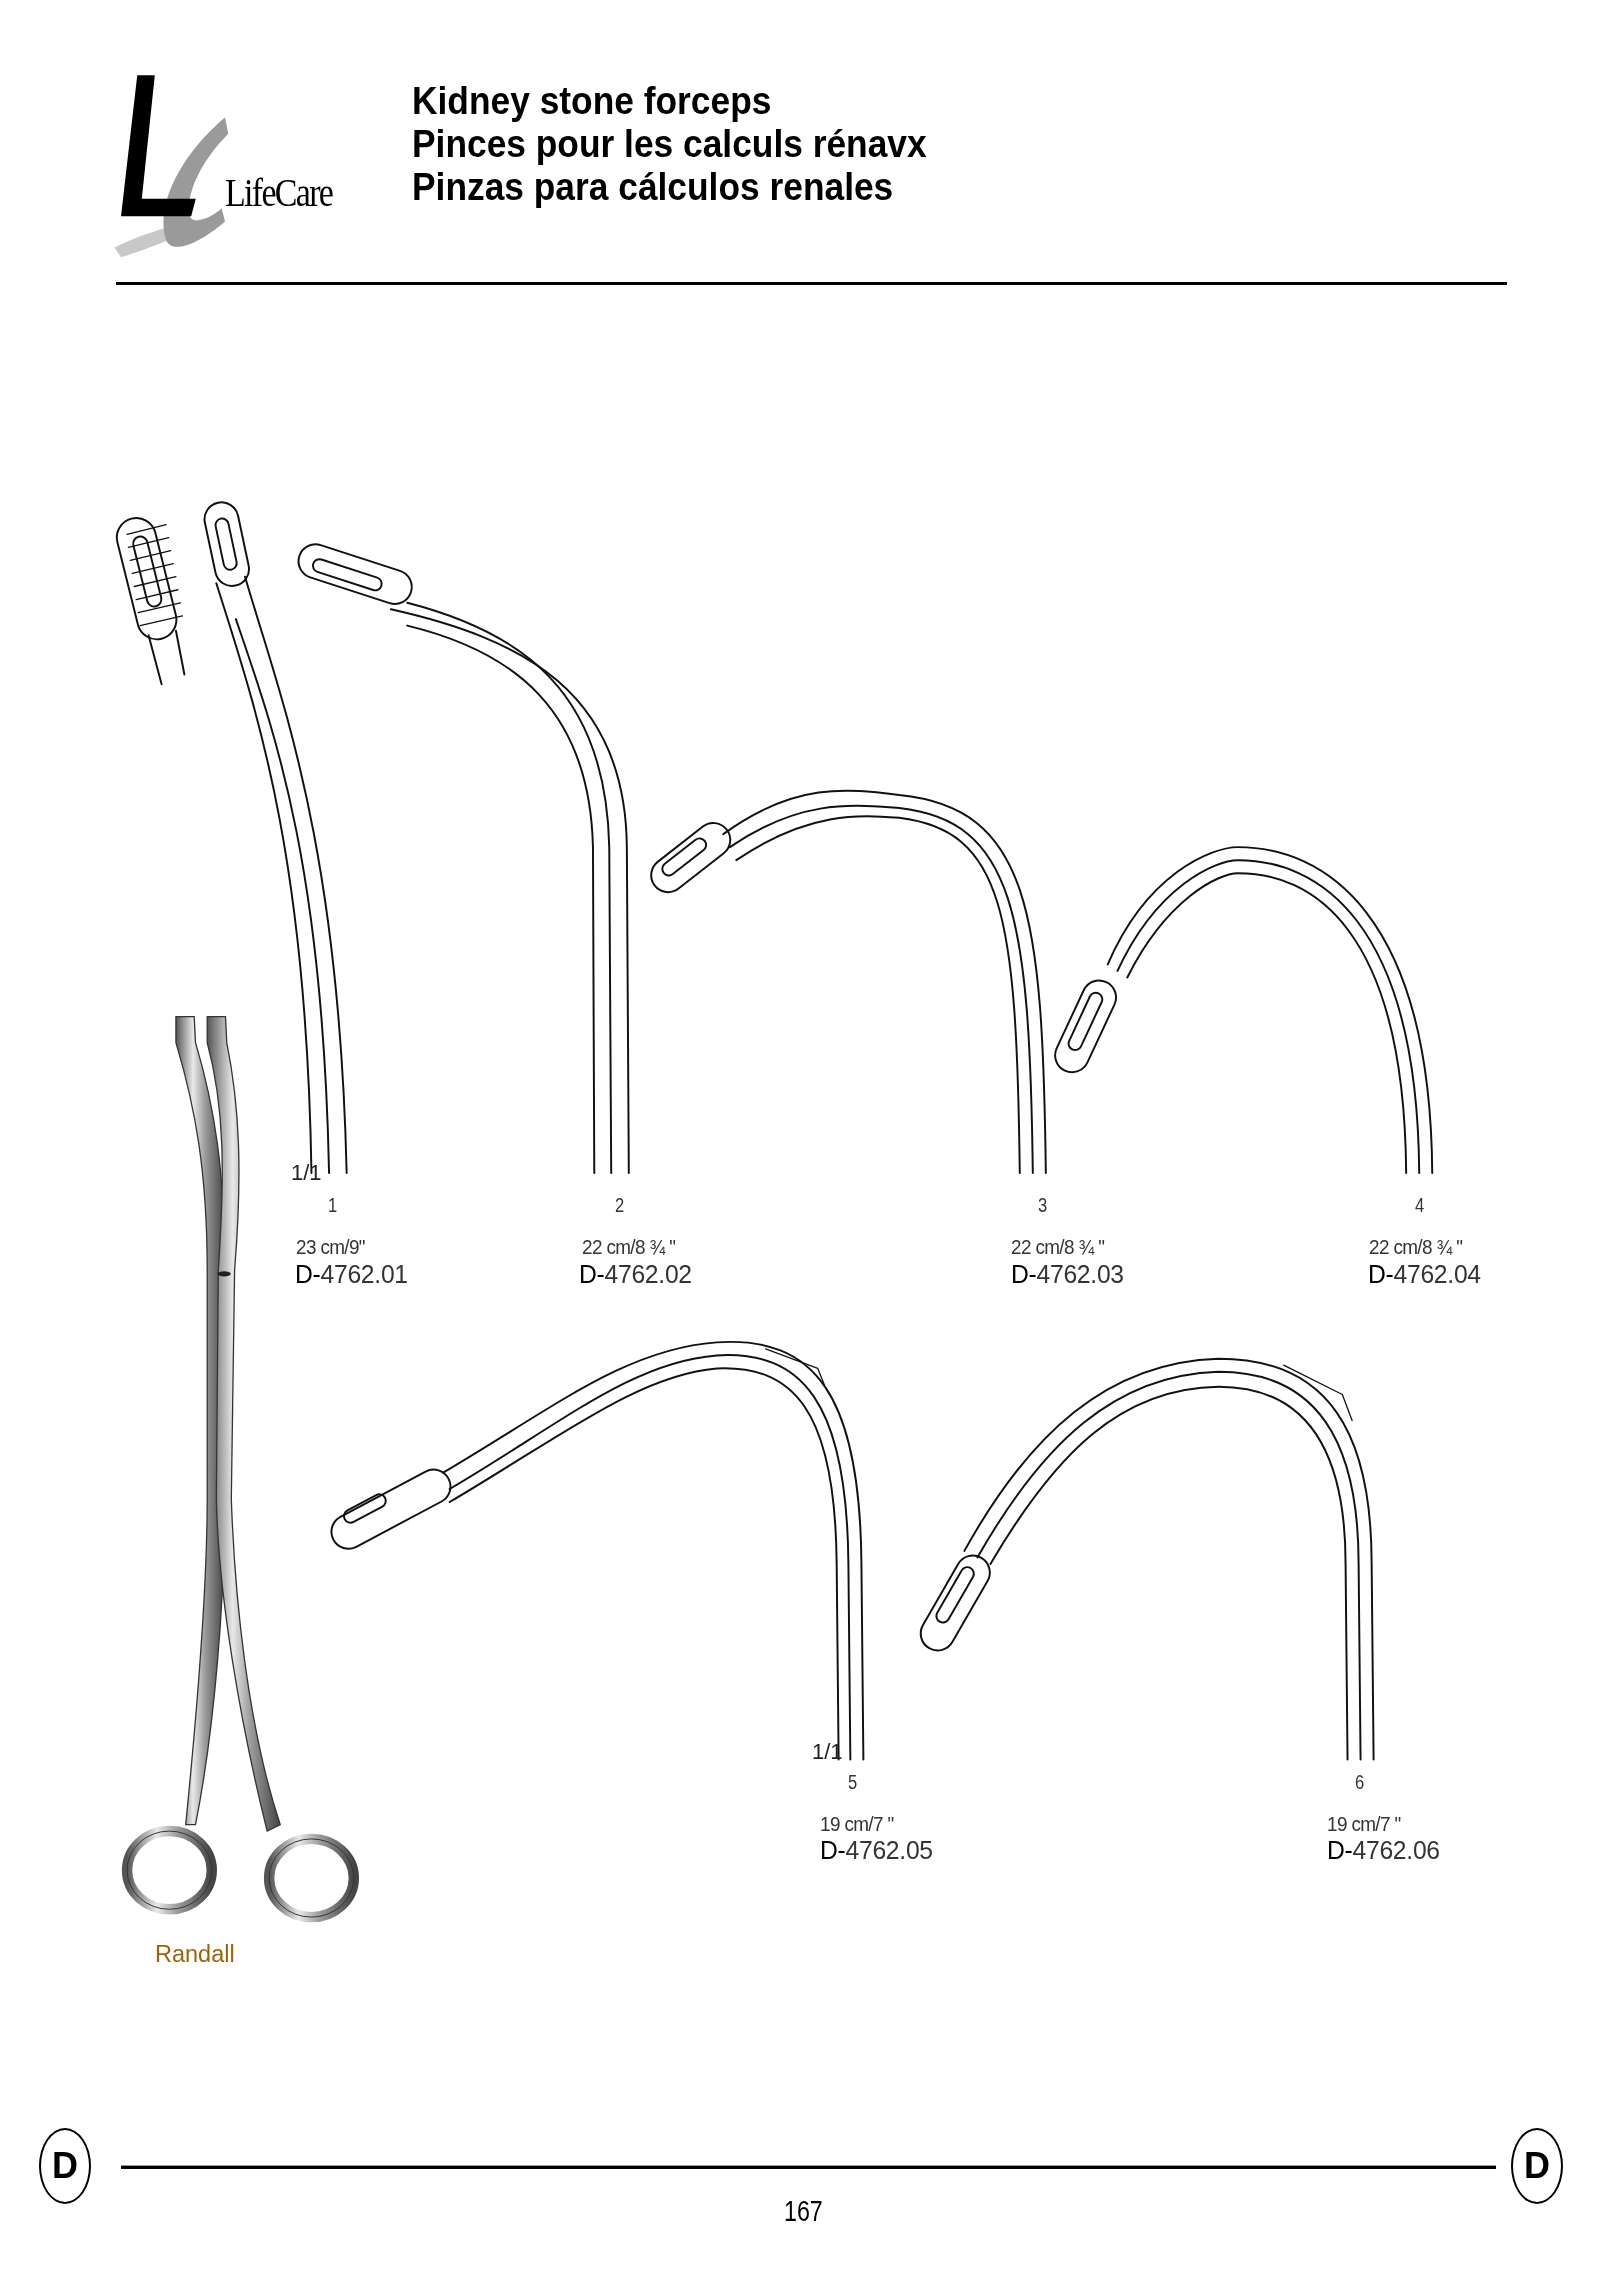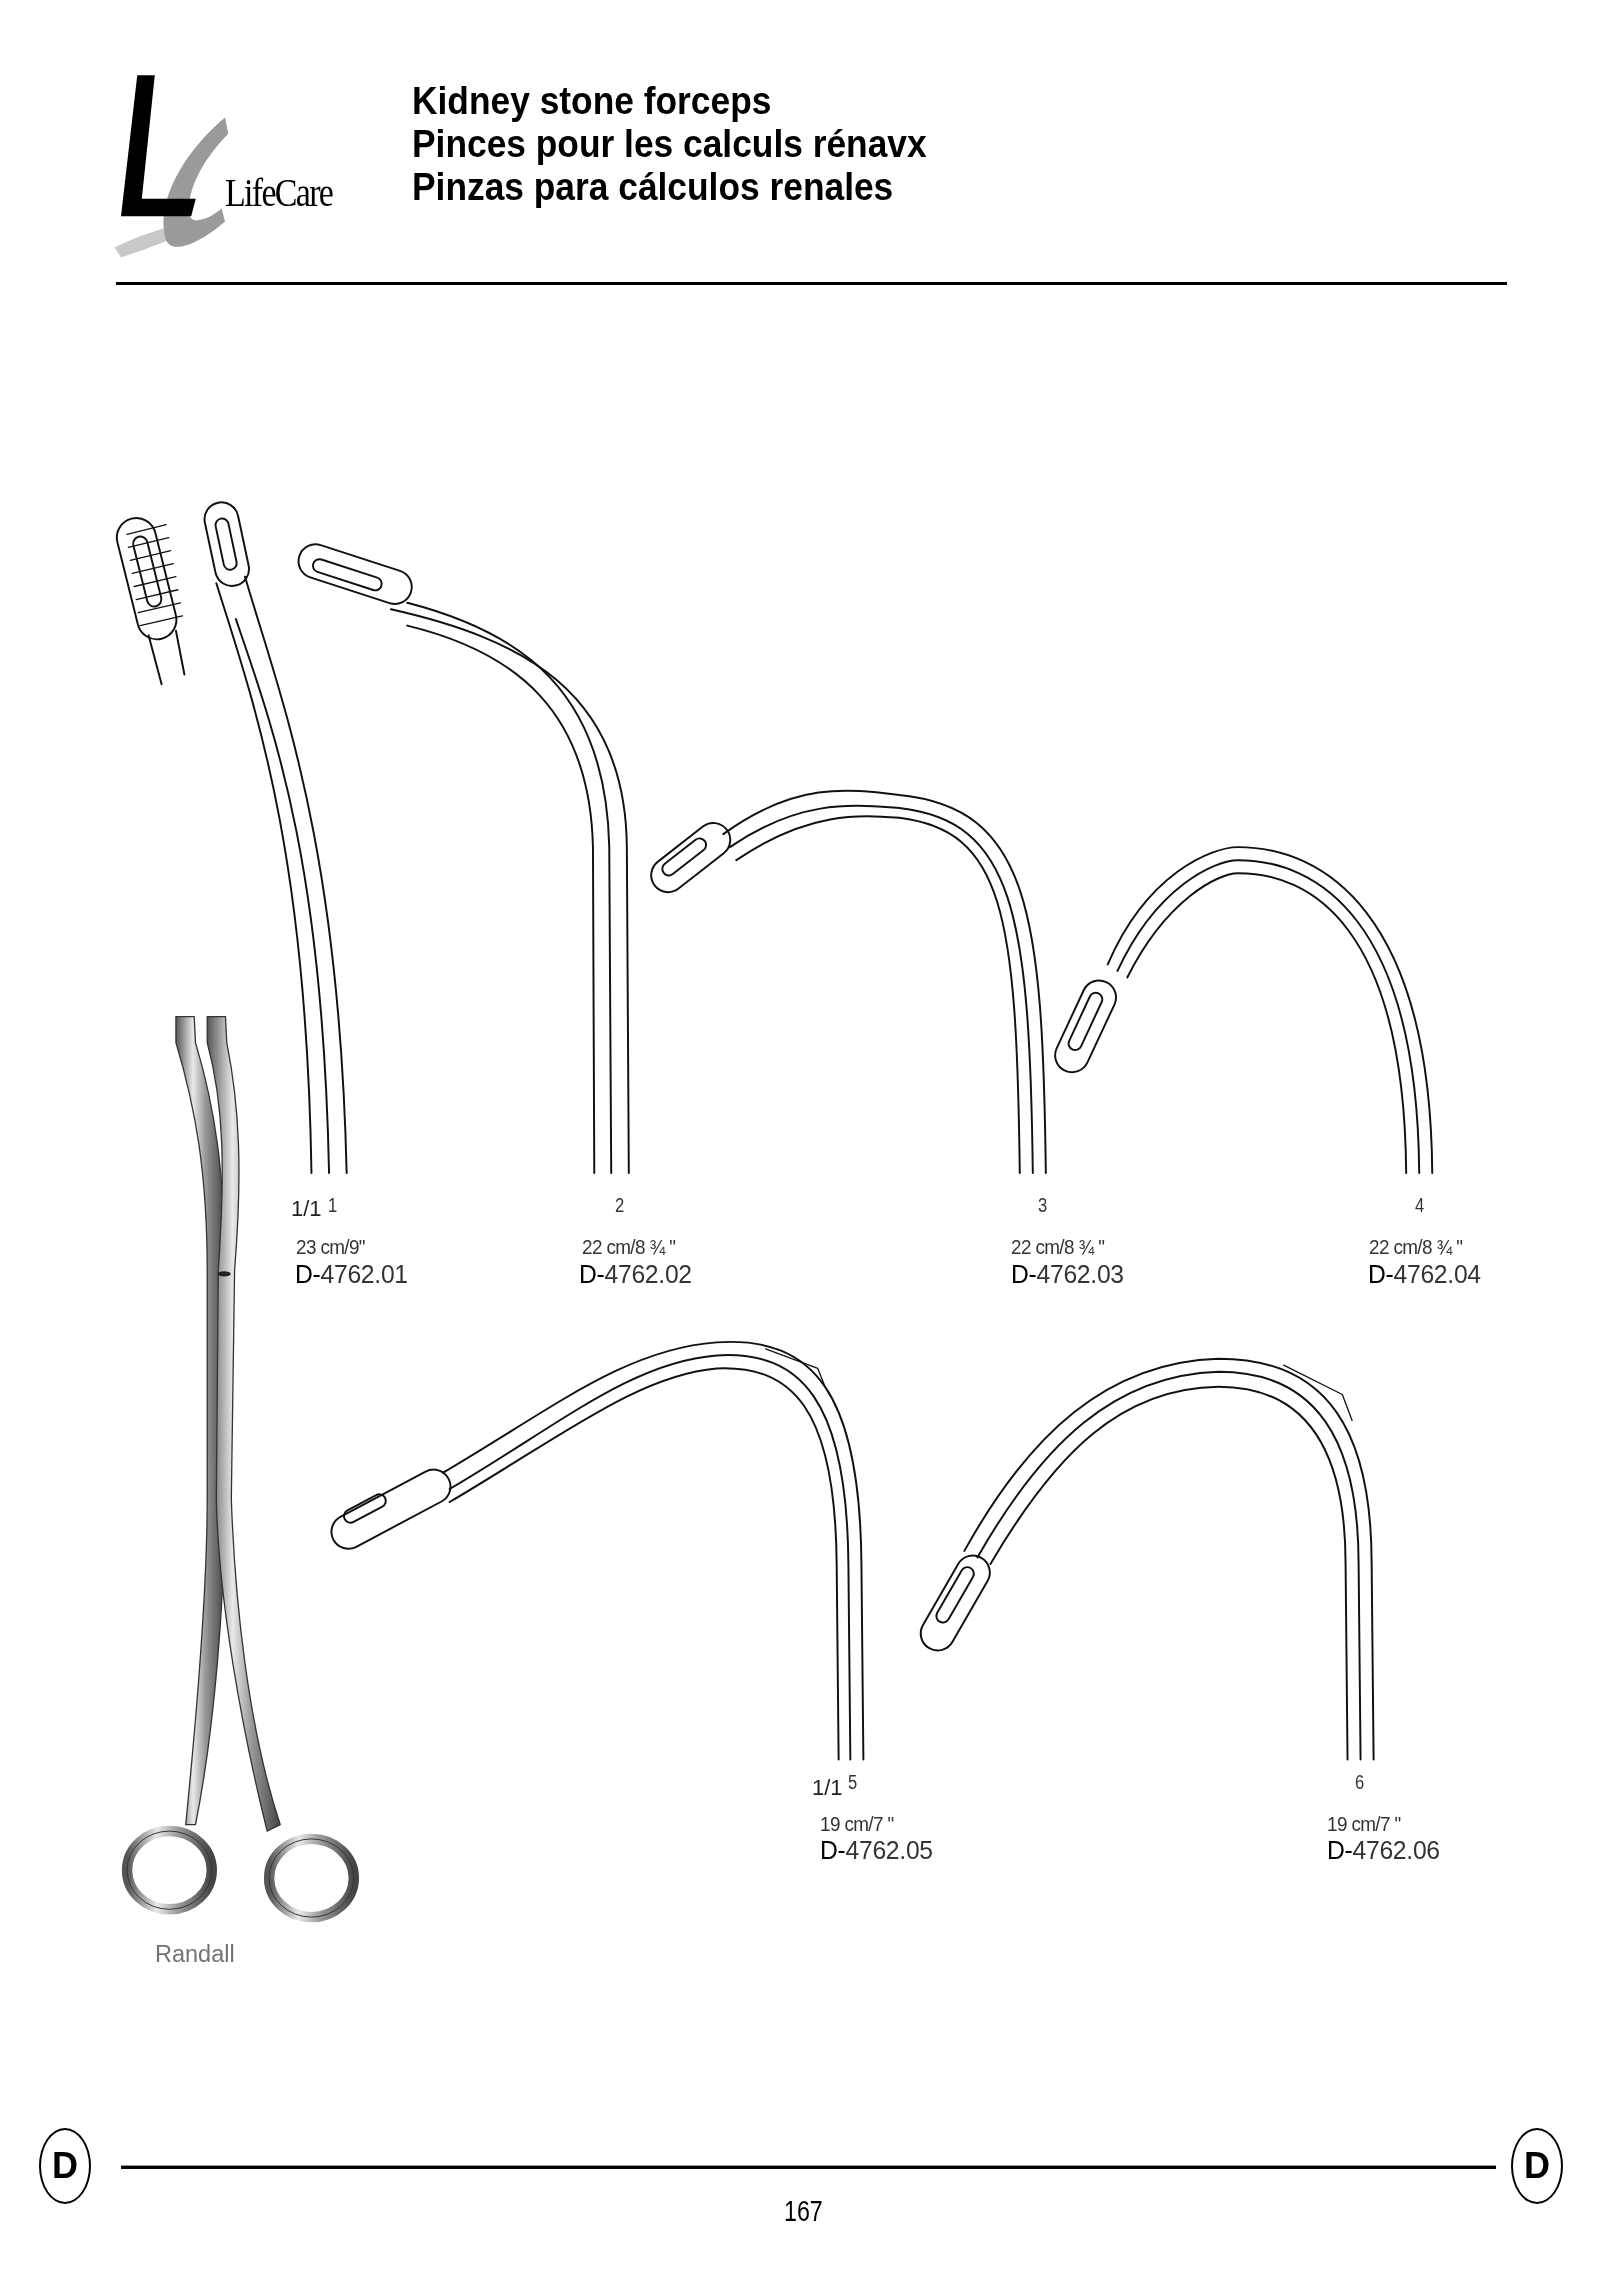--- a/index.html
+++ b/index.html
@@ -8,22 +8,22 @@
   .logo { left: 114px; top: 72px; width: 261px; height: 195px; }
   .logo-text { left: 225px; top: 169px; font-family: "Liberation Serif", serif; font-size: 40px; letter-spacing: -2px; transform: scaleX(0.85); transform-origin: left; color: #000; }
   .titles { left: 412px; top: 80px; font-weight: bold; font-size: 38px; line-height: 43px; transform: scaleX(0.93); transform-origin: left; }
   .titles div { white-space: nowrap; }
   .rule-top { left: 116px; top: 282px; width: 1391px; height: 3.3px; background: #000; }
   .drawing { left: 0; top: 0; width: 1616px; height: 2284px; }
   .num { font-size: 19.5px; color: #333; transform: scaleX(0.85); transform-origin: left; }
   .size { font-size: 21px; color: #333; letter-spacing: -0.7px; transform: scaleX(0.9); transform-origin: left; white-space: nowrap; }
   .code { font-size: 26px; color: #333; letter-spacing: -0.3px; white-space: nowrap; transform: scaleX(0.95); transform-origin: left; }
   .code .pre { color: #000; }
-  .scale { font-size: 22px; color: #222; margin-top: 36px; }
-  .randall { left: 155px; top: 1941px; font-size: 23.5px; color: #737373; }
+  .scale { font-size: 22px; color: #222; }
+  .randall { left: 155px; top: 1941px; font-size: 23.5px; color: #a16207; }
   .rule-bottom { left: 121px; top: 2165px; width: 1375px; height: 3.3px; background: #000; border-top: 1.3px solid #999; }
   .d-badge { width: 52px; height: 76px; border: 2.6px solid #000; border-radius: 50%; display: flex; align-items: center; justify-content: center; font-weight: bold; font-size: 36px; background: #fff; box-sizing: border-box; }
   .pagenum { left: 784px; top: 2195px; font-size: 29px; transform: scaleX(0.8); transform-origin: left; }
 </style>
 </head>
 <body>
 
 <div class="abs logo">
   <svg width="261" height="195" viewBox="0 0 400 300">
 

